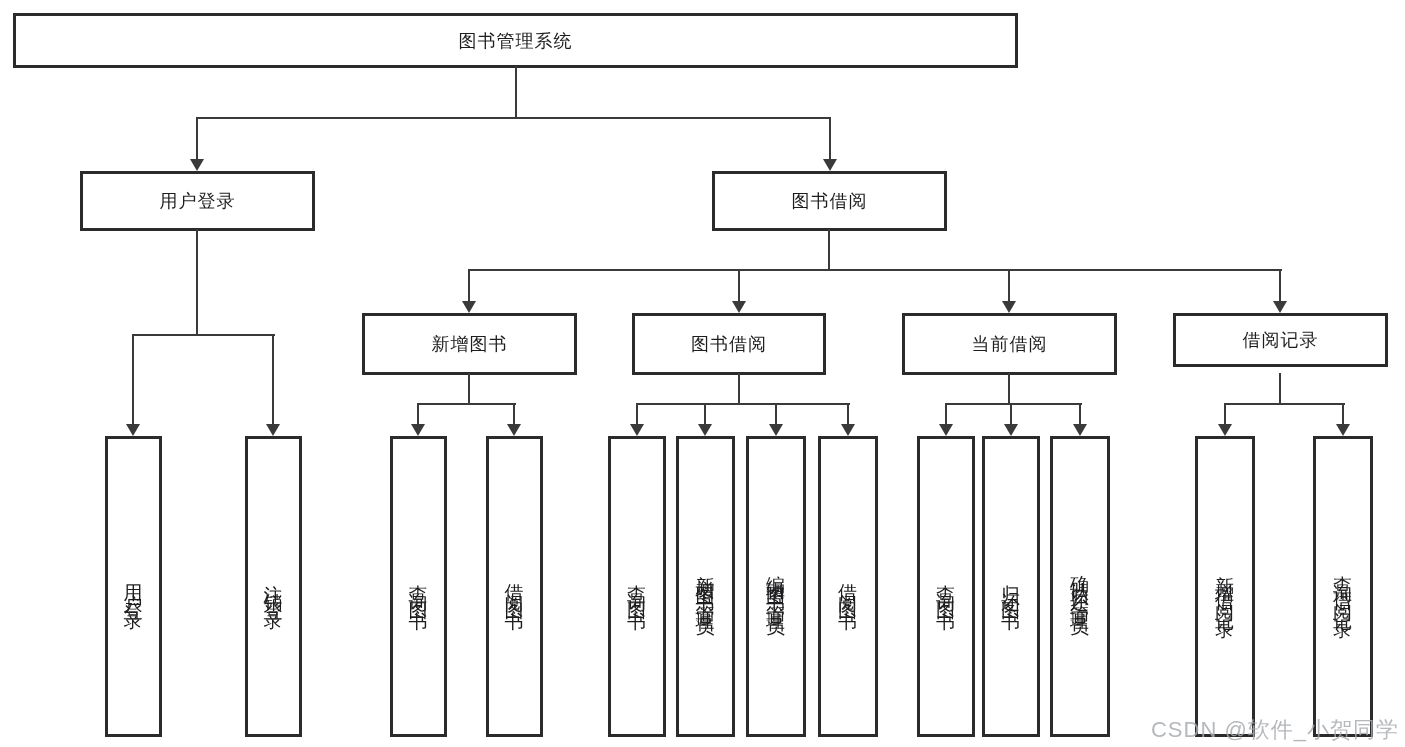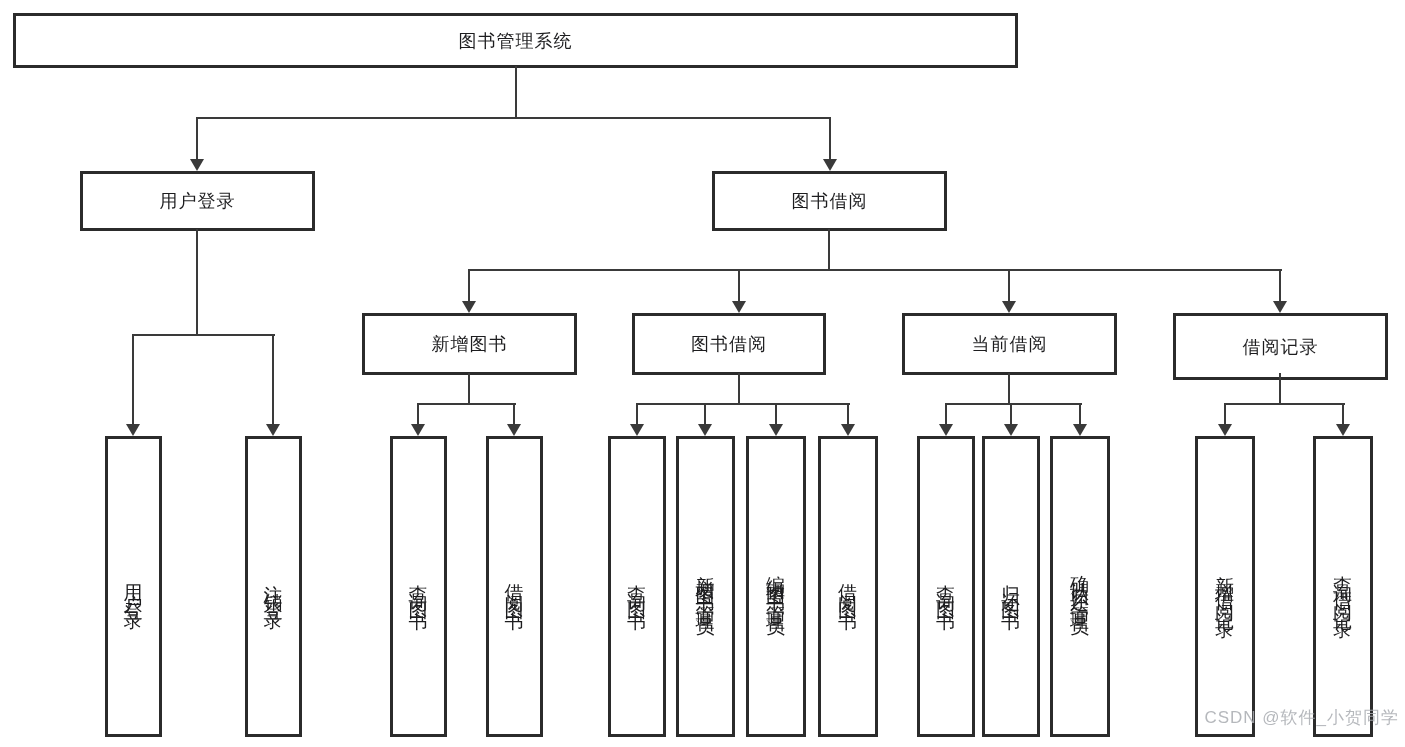--- a/index.html
+++ b/index.html
@@ -20,22 +20,22 @@
     writing-mode:vertical-rl;text-orientation:mixed;
     font-size:19px;letter-spacing:9px;line-height:1;
   }
   .hline,.vline{position:absolute;background:var(--line,#3a3a3a);}
   .arrow{
     position:absolute;width:0;height:0;
     border-left:7px solid transparent;border-right:7px solid transparent;
     border-top:12px solid var(--line,#3a3a3a);
   }
   .watermark{
-    position:absolute;right:6px;bottom:18px;
-    font-size:17px;letter-spacing:1px;
+    position:absolute;right:6px;bottom:2px;
+    font-size:22px;letter-spacing:1px;
     color:var(--watermark,#a9acb1);opacity:.85;white-space:nowrap;
   }
 </style>
 </head>
 <body>
 
 <div class="stage">
 
   <div class="box" style="left:13px;top:13px;width:1005px;height:55px">
     <span class="htext">图书管理系统</span>
@@ -75,21 +75,21 @@
 
   <div class="box" style="left:362px;top:313px;width:215px;height:62px">
     <span class="htext">新增图书</span>
   </div>
   <div class="box" style="left:632px;top:313px;width:194px;height:62px">
     <span class="htext">图书借阅</span>
   </div>
   <div class="box" style="left:902px;top:313px;width:215px;height:62px">
     <span class="htext">当前借阅</span>
   </div>
-  <div class="box" style="left:1173px;top:313px;width:215px;height:67px">
+  <div class="box" style="left:1173px;top:313px;width:215px;height:54px">
     <span class="htext">借阅记录</span>
   </div>
 
   <div class="vline" style="left:468px;top:373px;width:2px;height:31px"></div>
   <div class="hline" style="left:417px;top:403px;width:99px;height:2px"></div>
   <div class="vline" style="left:417px;top:403px;width:2px;height:23px"></div>
   <div class="arrow" style="left:411px;top:424px"></div>
   <div class="vline" style="left:513px;top:403px;width:2px;height:23px"></div>
   <div class="arrow" style="left:507px;top:424px"></div>
 

